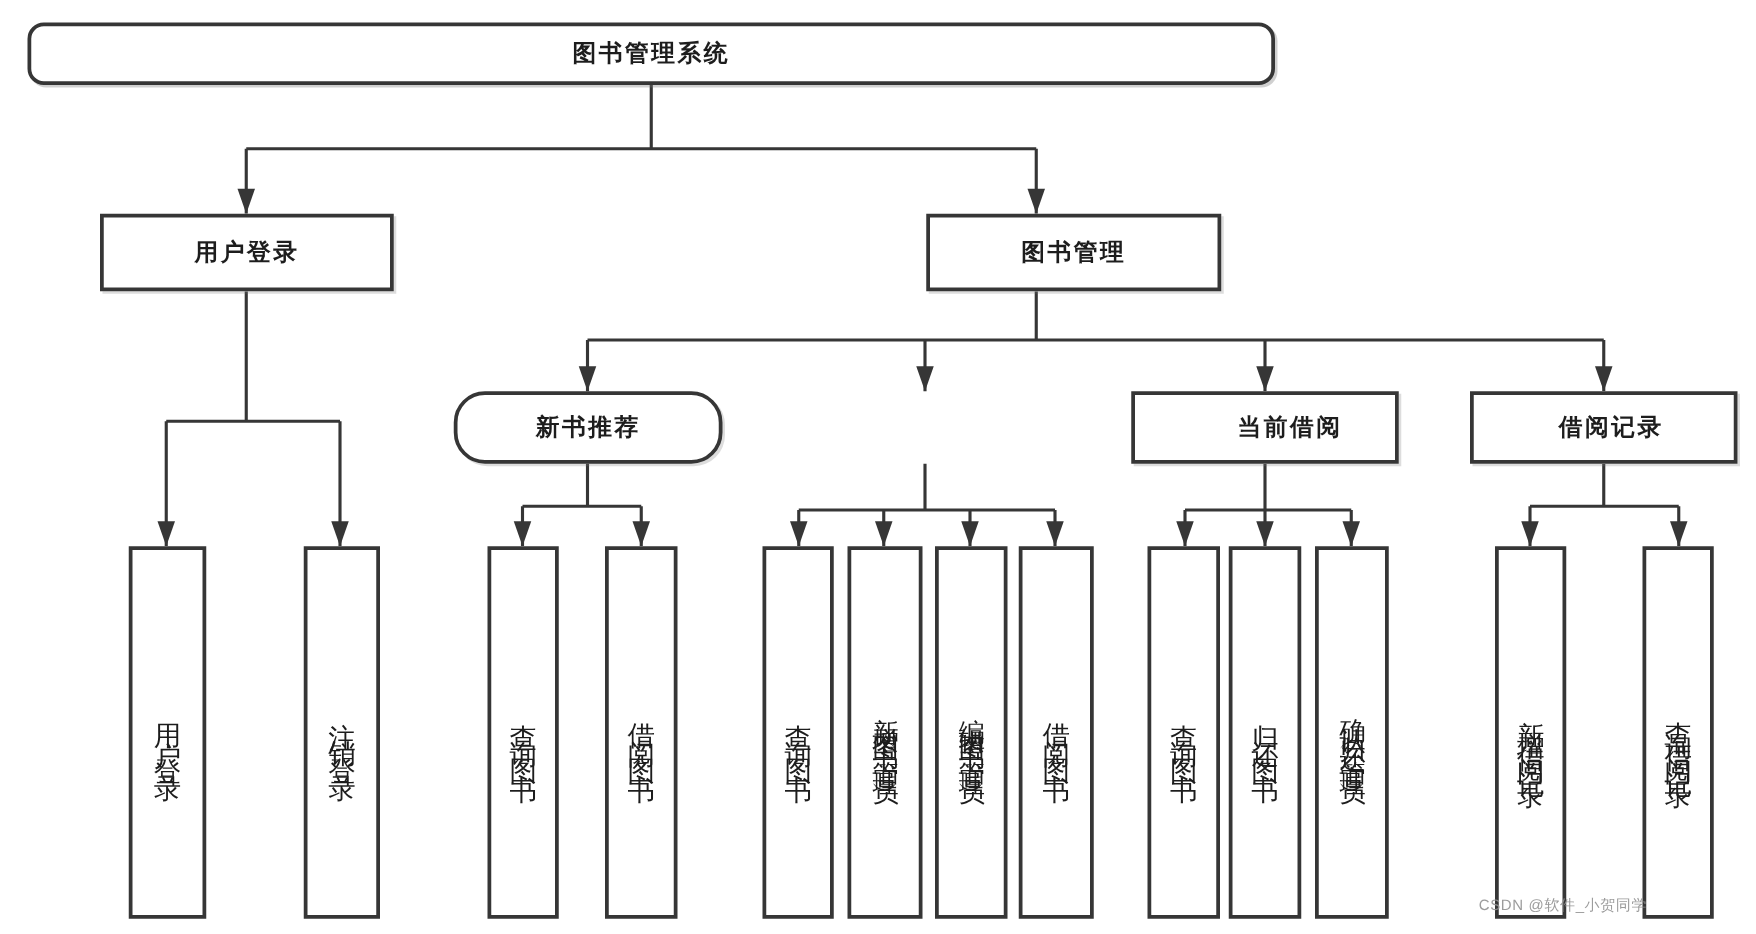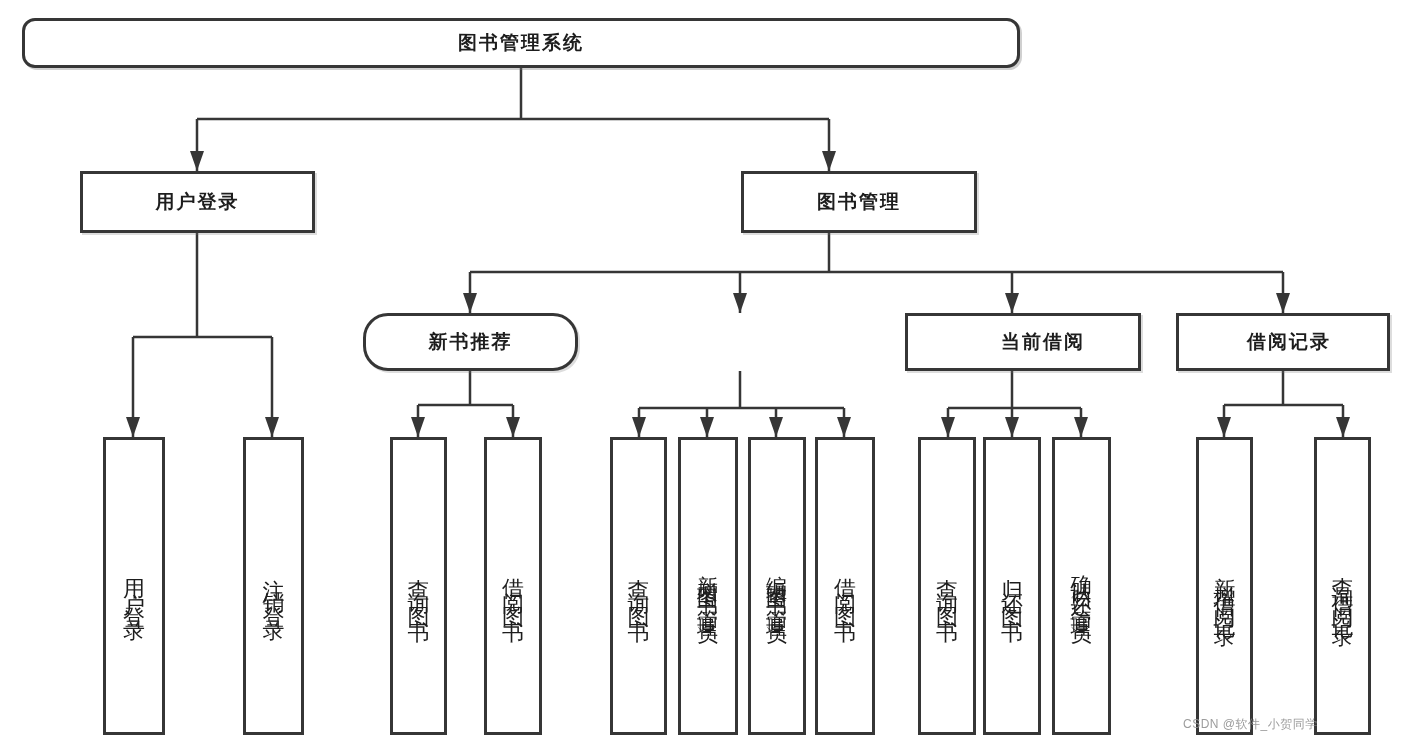--- a/index.html
+++ b/index.html
@@ -119,21 +119,21 @@
       <polygon points="1343,437 1336,417 1350,417" stroke="none"></polygon>
     </g>
   </svg>
 
   <div class="box h-box root-box" style="left:22px; top:18px; width:998px; height:50px;">图书管理系统</div>
 
   <div class="box h-box lvl-box" style="left:80px; top:171px; width:235px; height:62px;">用户登录</div>
   <div class="box h-box lvl-box" style="left:741px; top:171px; width:236px; height:62px;">图书管理</div>
 
   <div class="box h-box lvl-box" style="left:363px; top:313px; width:215px; height:58px;border-radius:25px;">新书推荐</div>
-  <div class="box h-box lvl-box" style="left:905px; top:313px; width:236px; height:58px;padding-left:40px;">当前借阅</div>
+  <div class="box h-box lvl-box" style="left:905px; top:313px; width:214px; height:58px;padding-left:40px;">当前借阅</div>
   <div class="box h-box lvl-box" style="left:1176px; top:313px; width:214px; height:58px;padding-left:12px;">借阅记录</div>
 
   <div class="box v-box" style="left:103px; top:437px; width:62px; height:298px;">用户登录</div>
   <div class="box v-box" style="left:243px; top:437px; width:61px; height:298px;">注销登录</div>
 
   <div class="box v-box" style="left:390px; top:437px; width:57px; height:298px;">查询图书</div>
   <div class="box v-box" style="left:484px; top:437px; width:58px; height:298px;">借阅图书</div>
 
   <div class="box v-box" style="left:610px; top:437px; width:57px; height:298px;">查询图书</div>
   <div class="box v-box ls-long" style="left:678px; top:437px; width:60px; height:298px;">新增图书（管理员）</div>

